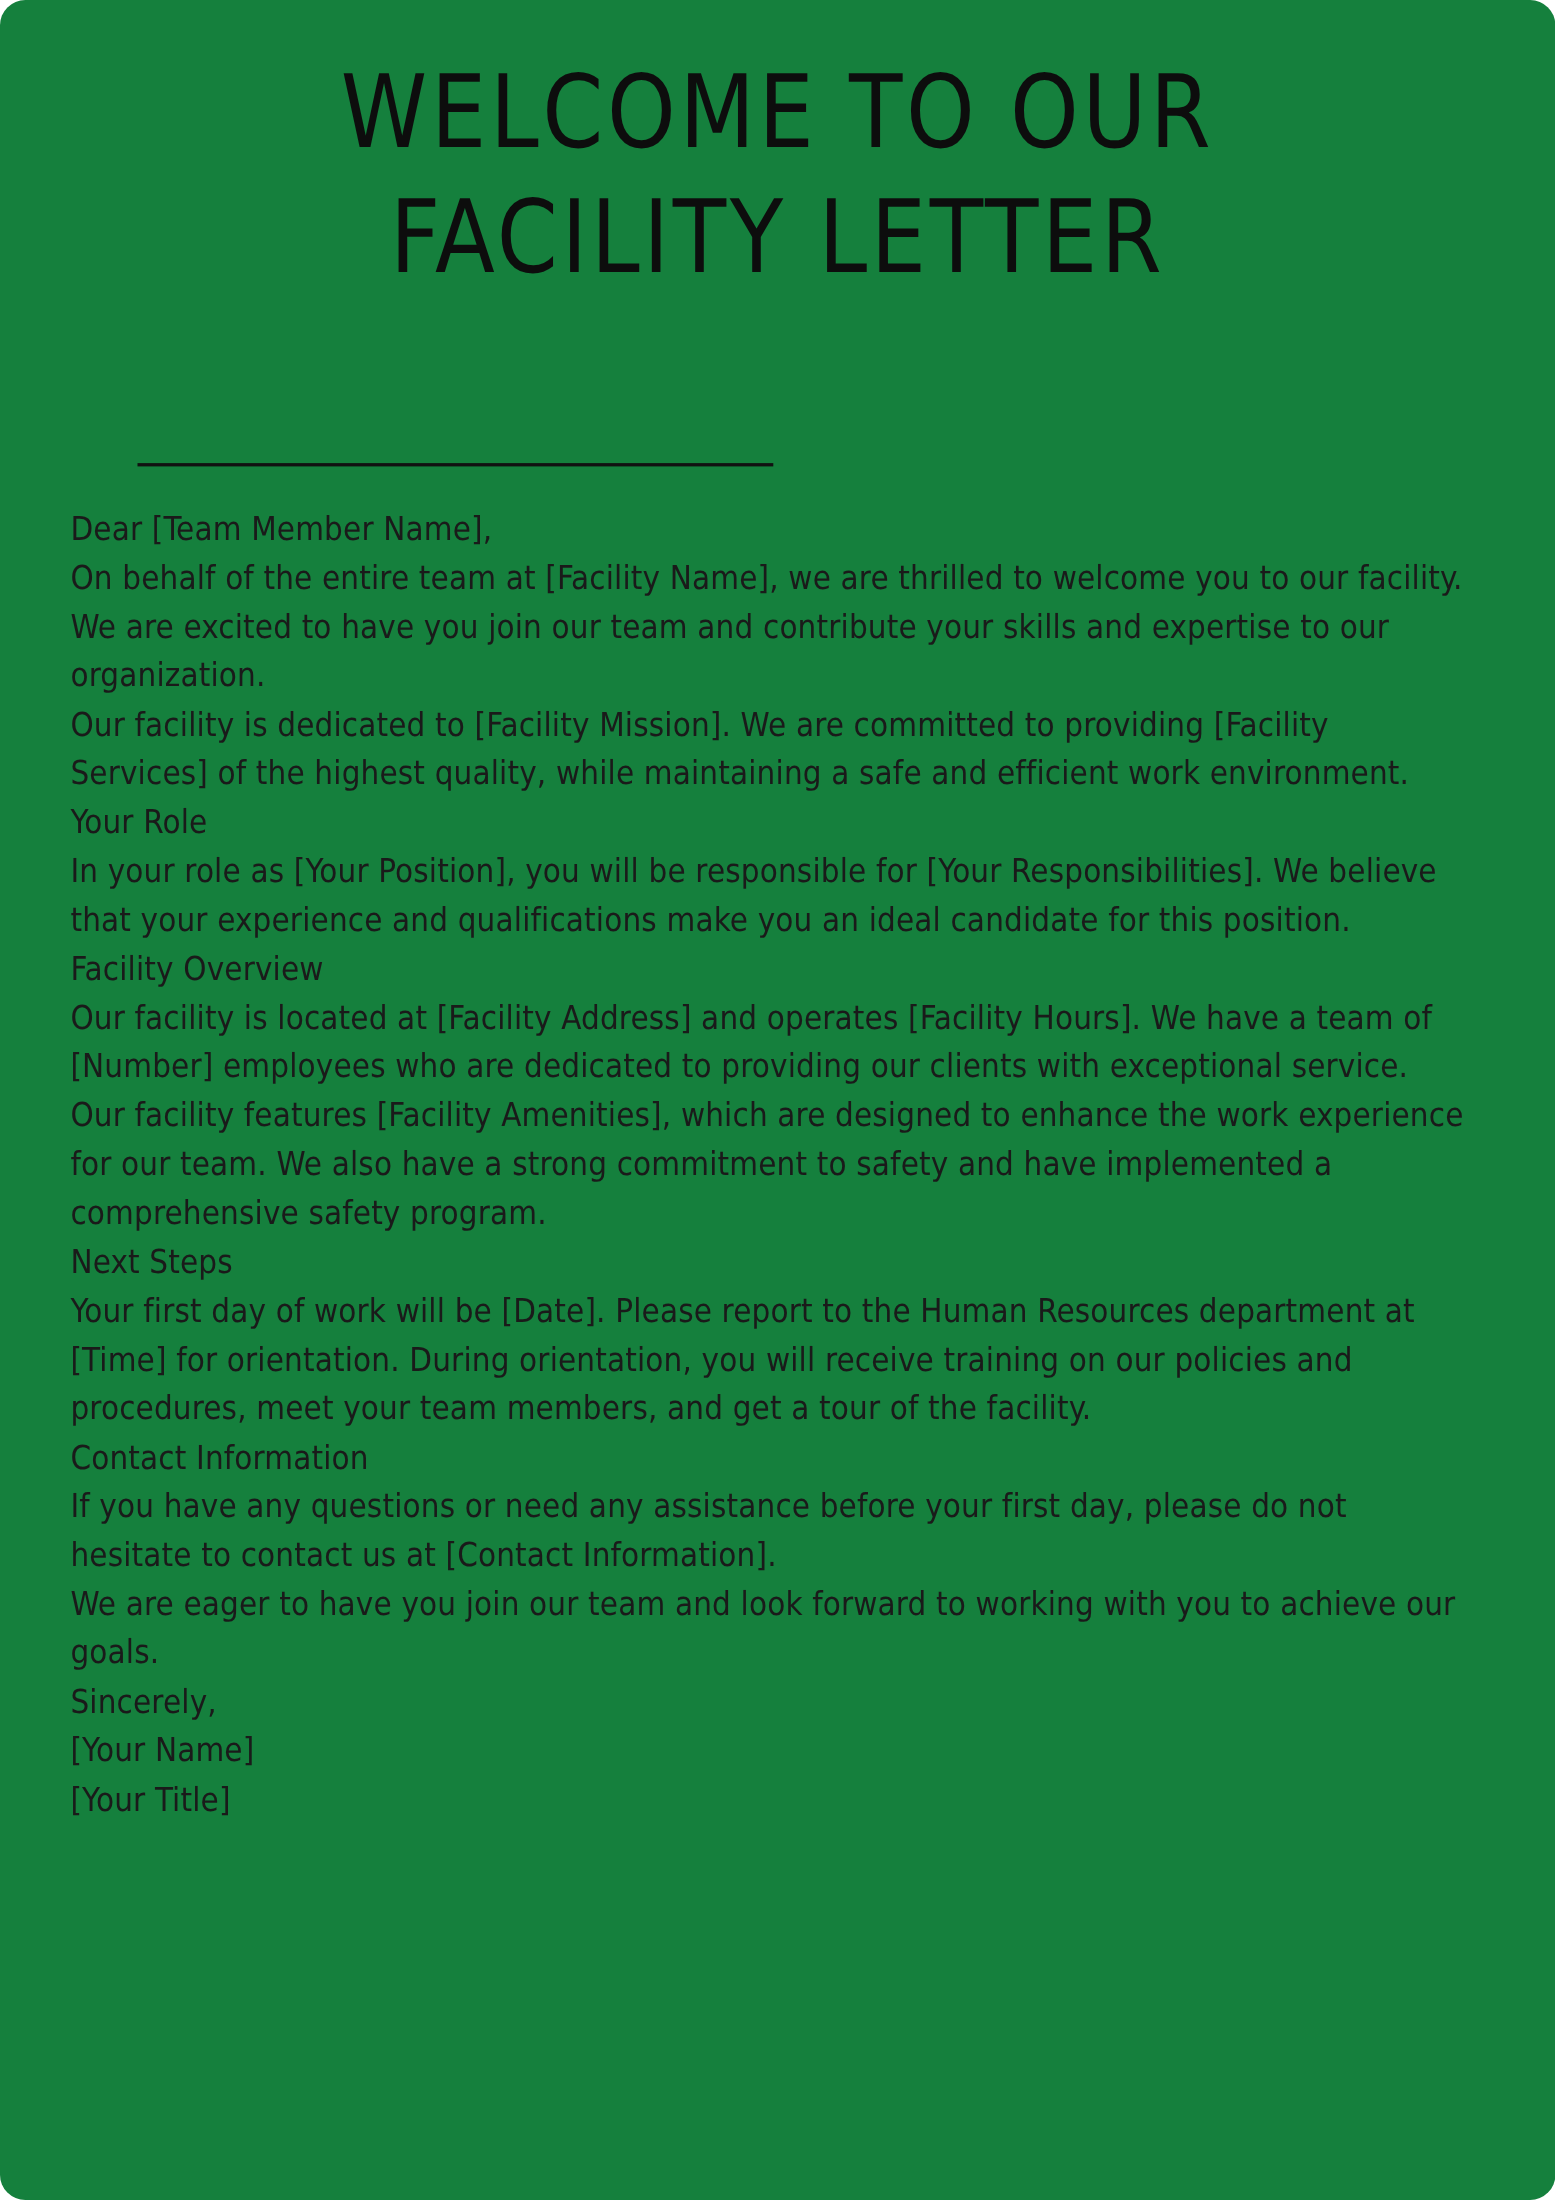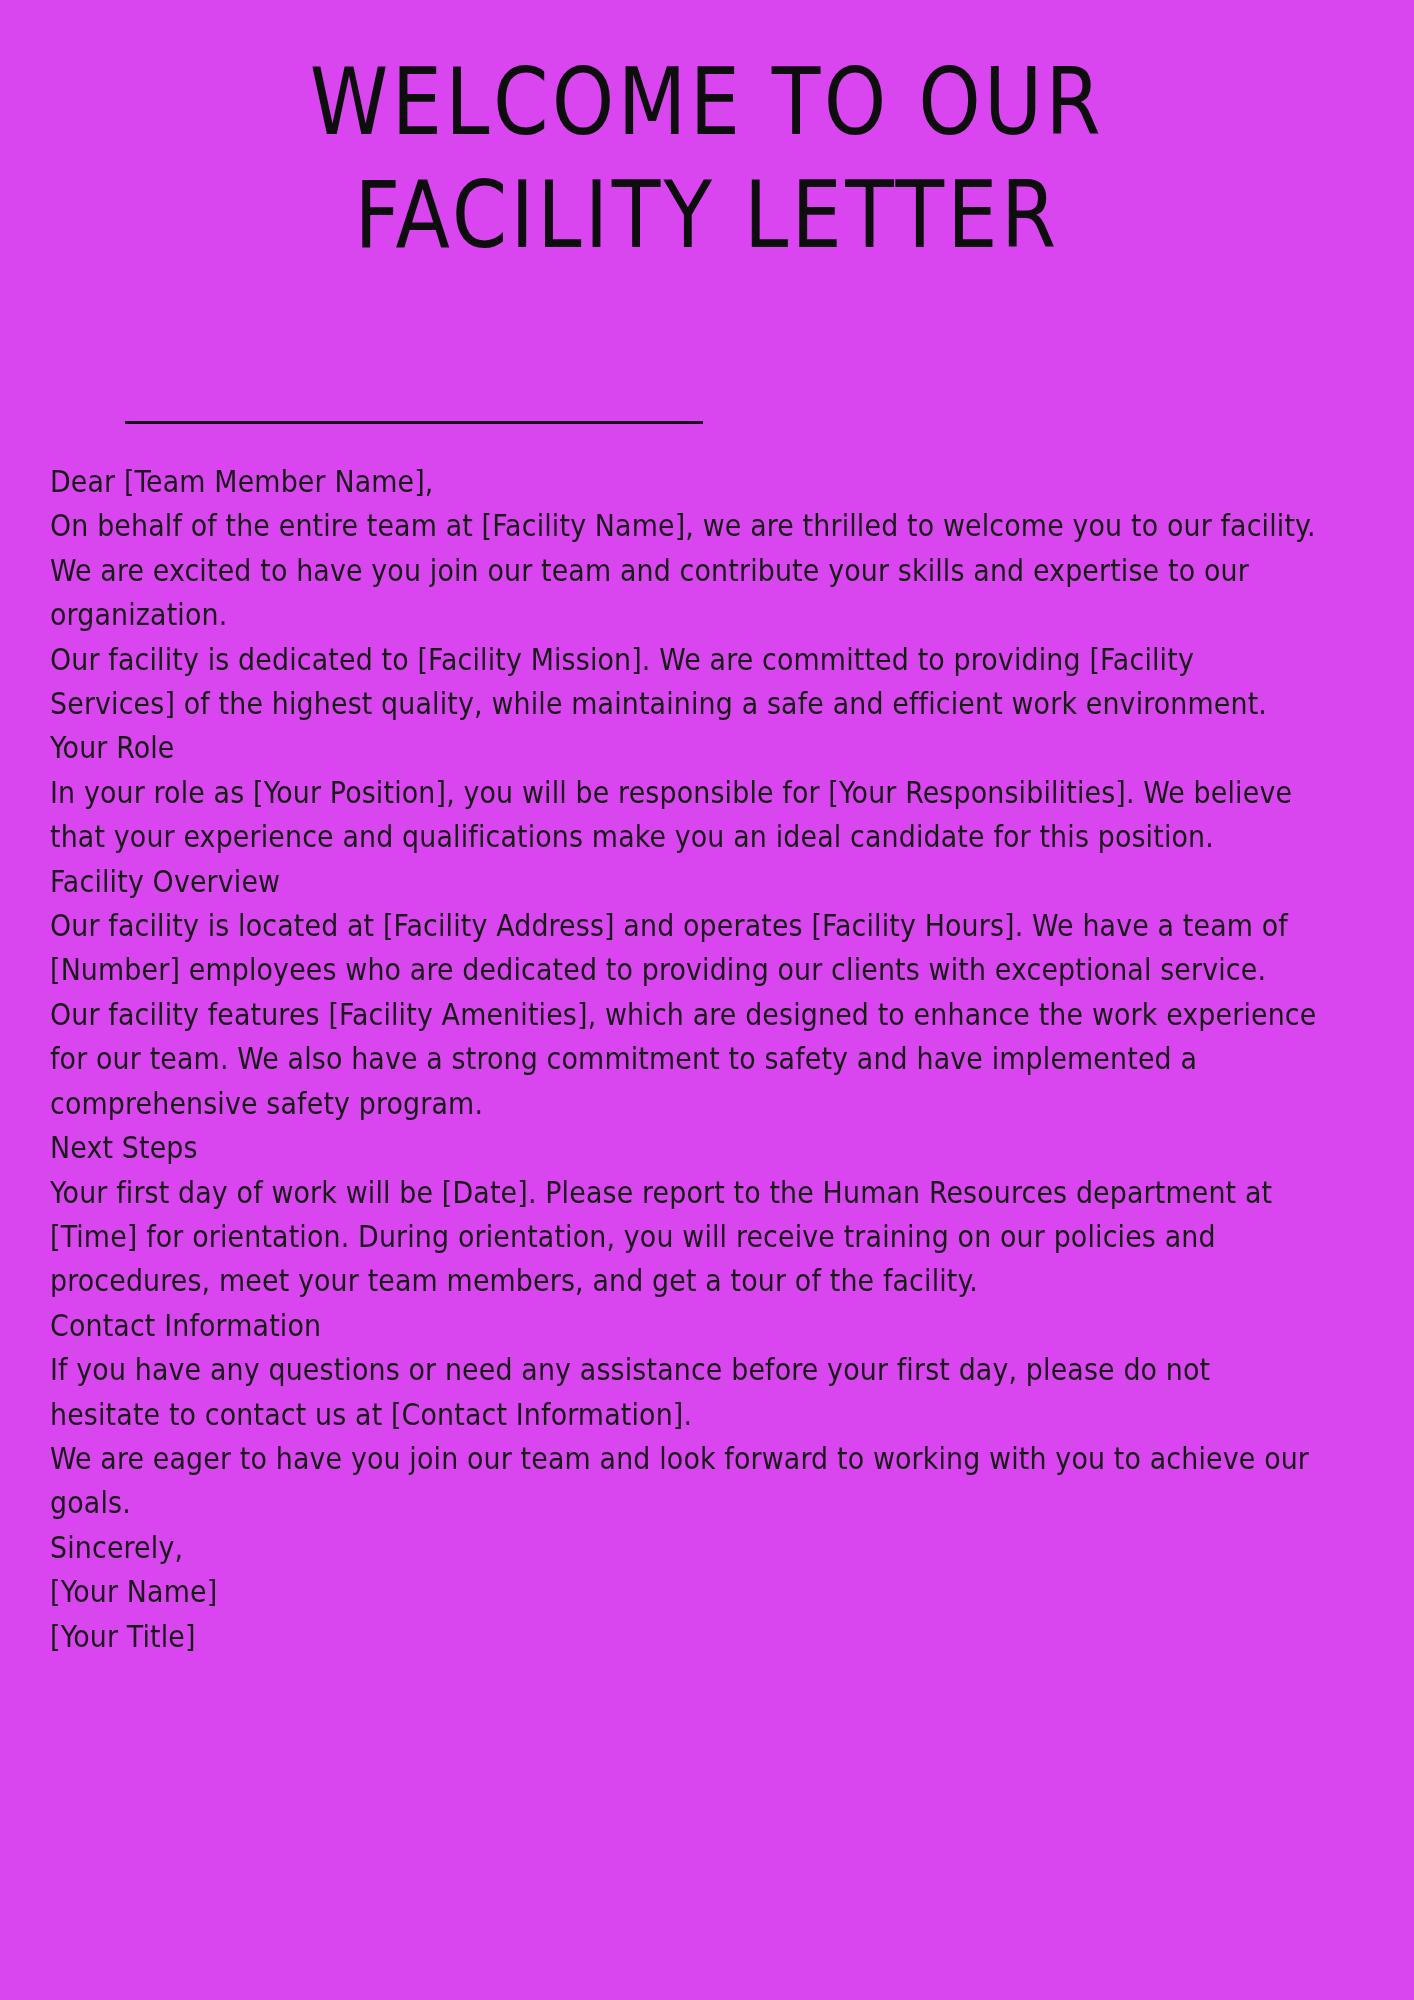--- a/index.html
+++ b/index.html
@@ -4,23 +4,24 @@
 <style>
   html, body {
     margin: 0;
     padding: 0;
     background: #ffffff;
   }
   .page {
     position: relative;
     width: 1414px;
     height: 2000px;
-    background: #d946ef;
+    background: #15803d;
     overflow: hidden;
     box-sizing: border-box;
+    border-radius: 23px;
   }
 
   
   .title-block {
     position: absolute;
     left: 0;
     top: 46px;
     width: 1414px;
     text-align: center;
   }
@@ -42,21 +43,21 @@
     left: 125px;
     top: 421px;
     width: 578px;
     height: 3px;
     background: #111111;
   }
 
   
   .body-block {
     position: absolute;
-    left: 50px;
+    left: 64px;
     top: 460px;
     width: 950px;
   }
   .body-line {
     font-family: "Liberation Sans Narrow", "DejaVu Sans Condensed", "Liberation Sans", sans-serif;
     font-weight: 400;
     font-size: 30px;
     line-height: 44.4px;
     color: #1a1a1a;
     letter-spacing: 0.15px;

